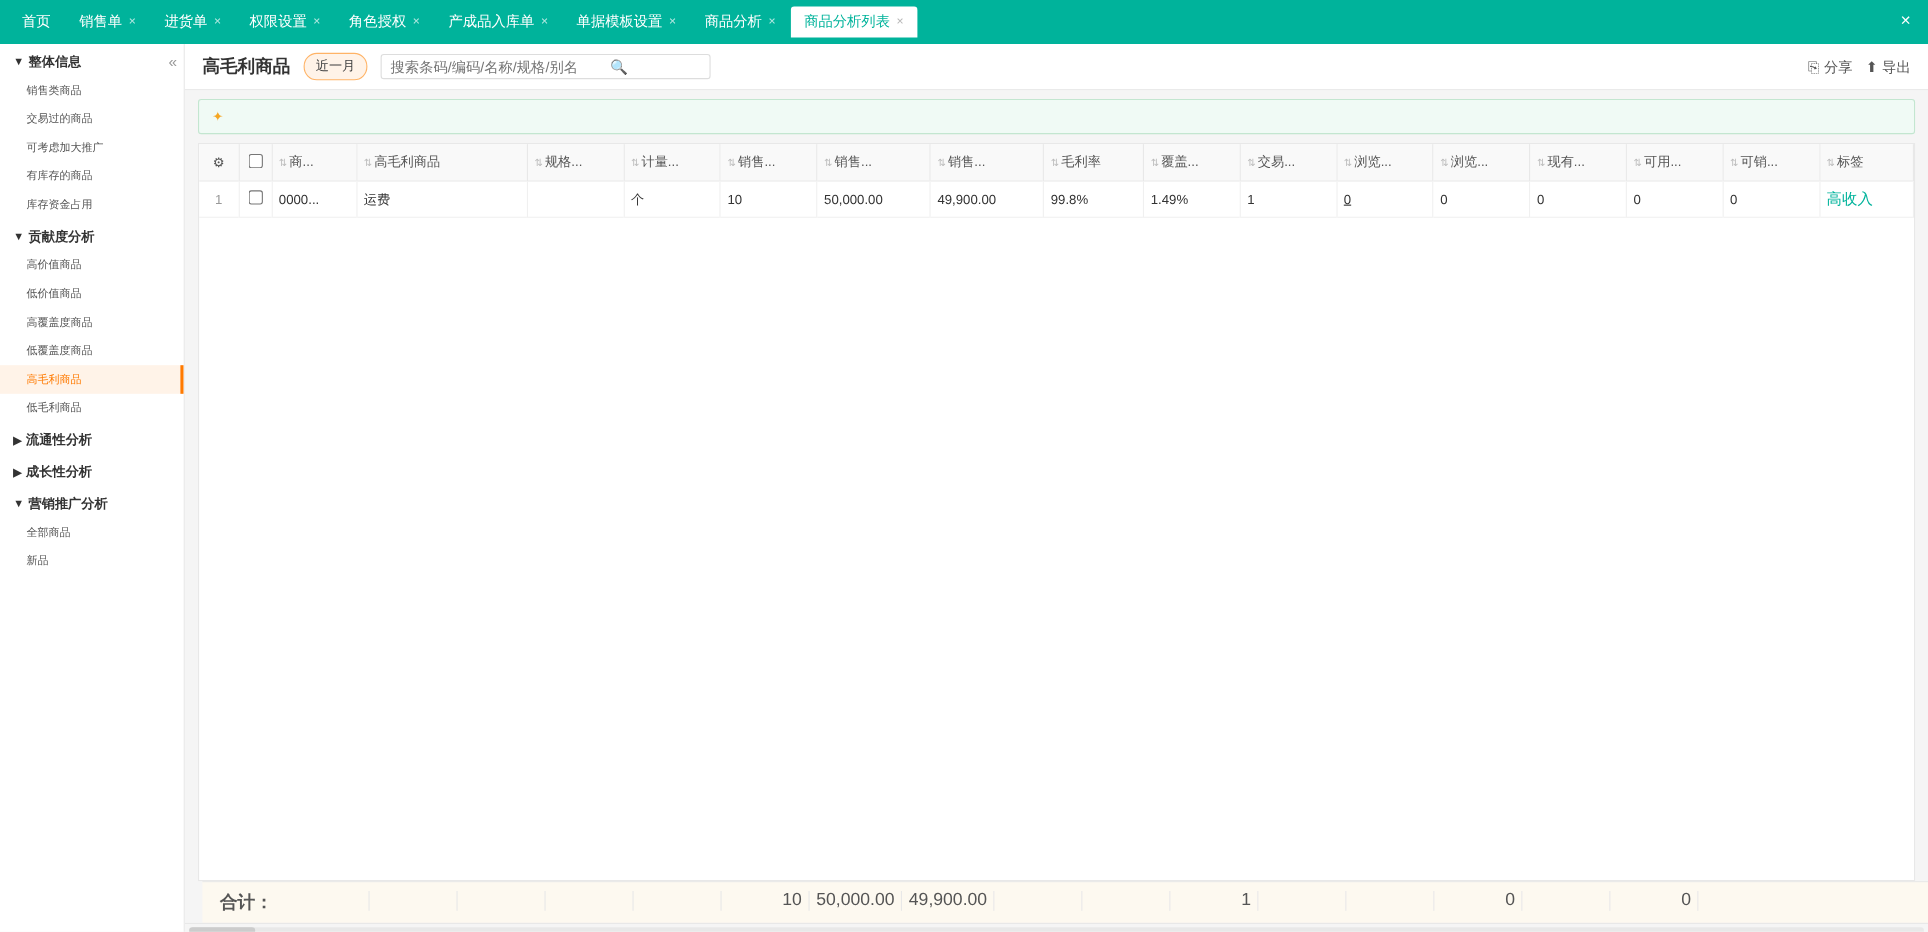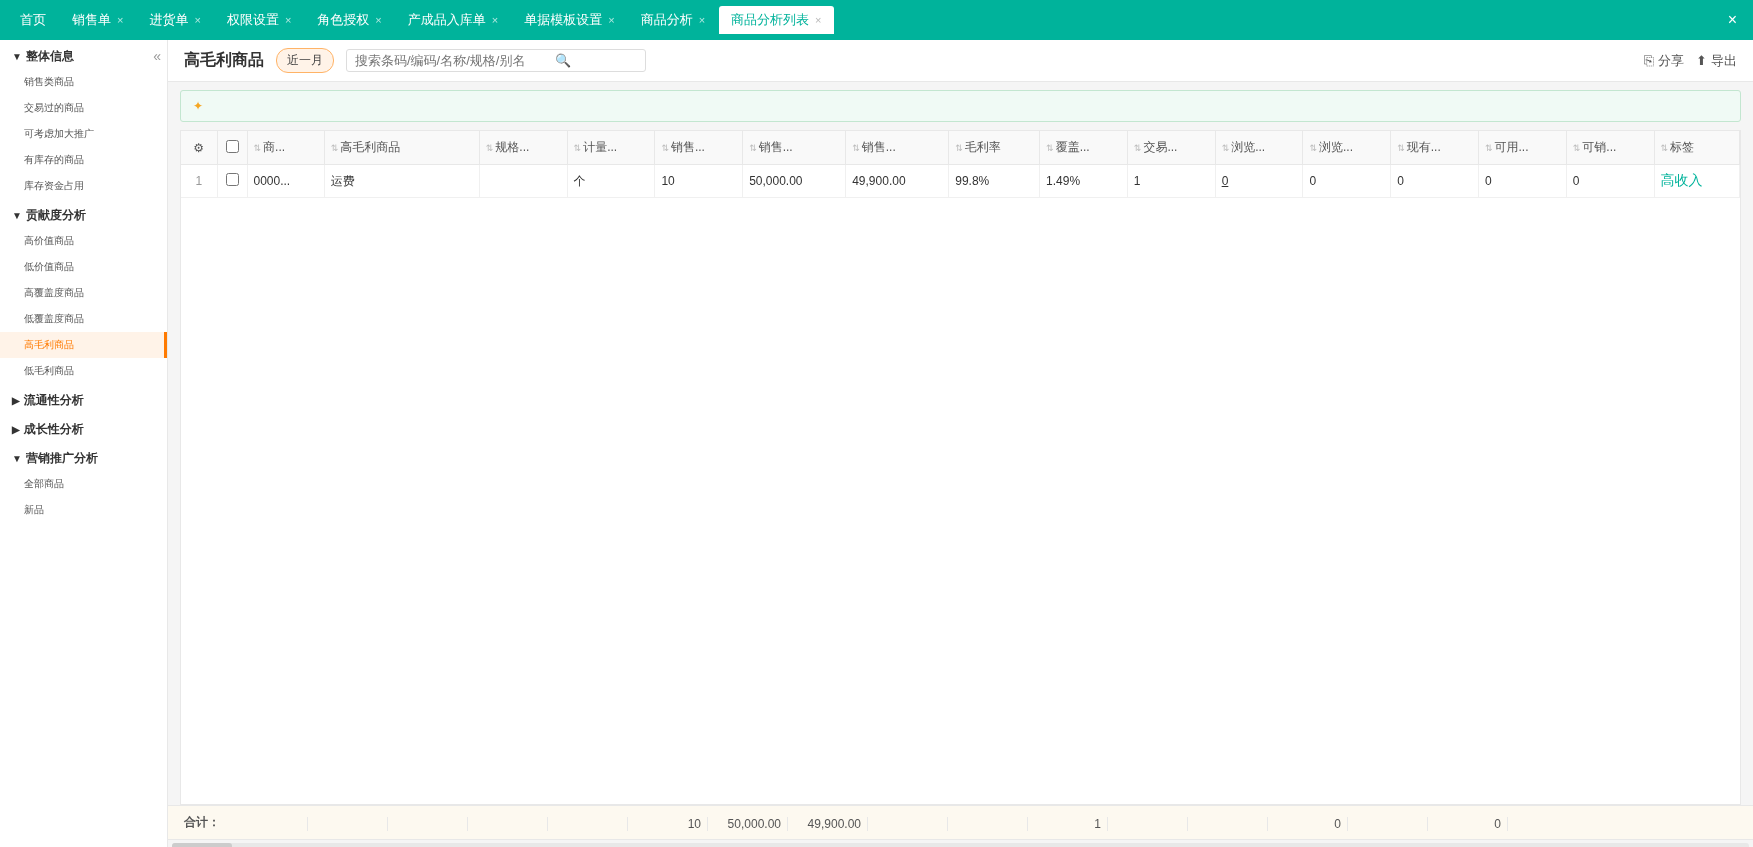--- a/index.html
+++ b/index.html
@@ -214,24 +214,25 @@
     .row-num { color: #999; text-align: center; }
     .tag-high { color: #00b39b; font-size: 14px; }
     .underline { text-decoration: underline; cursor: pointer; }
 
     
     .footer-bar {
       background: #fdf9f0;
       border-top: 1px solid #e8e8e8;
       padding: 8px 16px;
       display: flex;
-      align-items: flex-end;
+      align-items: flex-start;
       gap: 8px;
-      font-size: 12px;
+      font-size: 16px;
       color: #555;
+      margin-left: 16px;
     }
     .footer-label { font-weight: bold; color: #555; }
     .footer-values {
       display: flex;
       gap: 0;
       flex: 1;
     }
     .footer-cell {
       padding: 0 6px;
       min-width: 80px;

